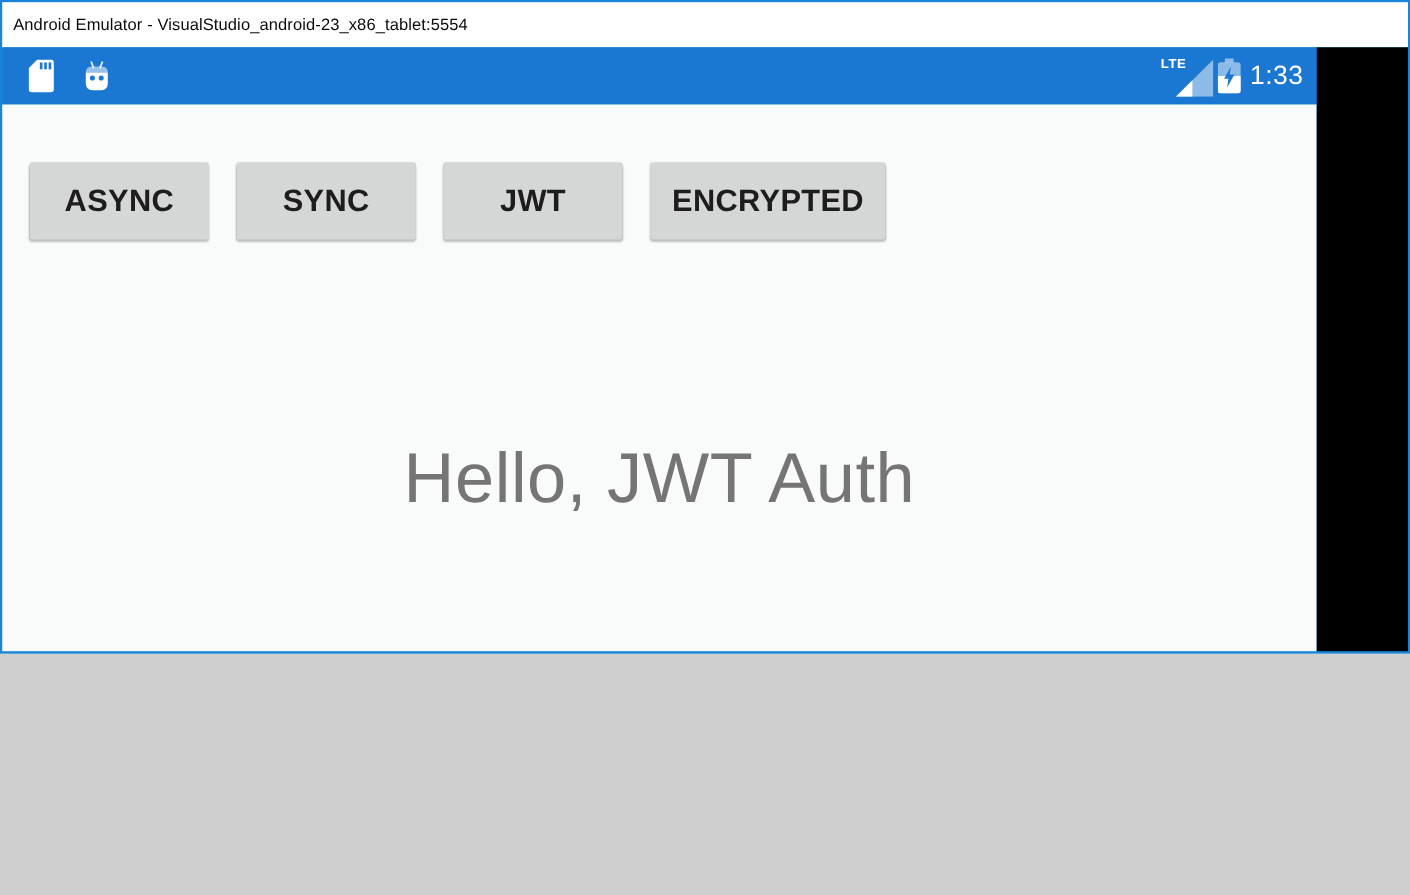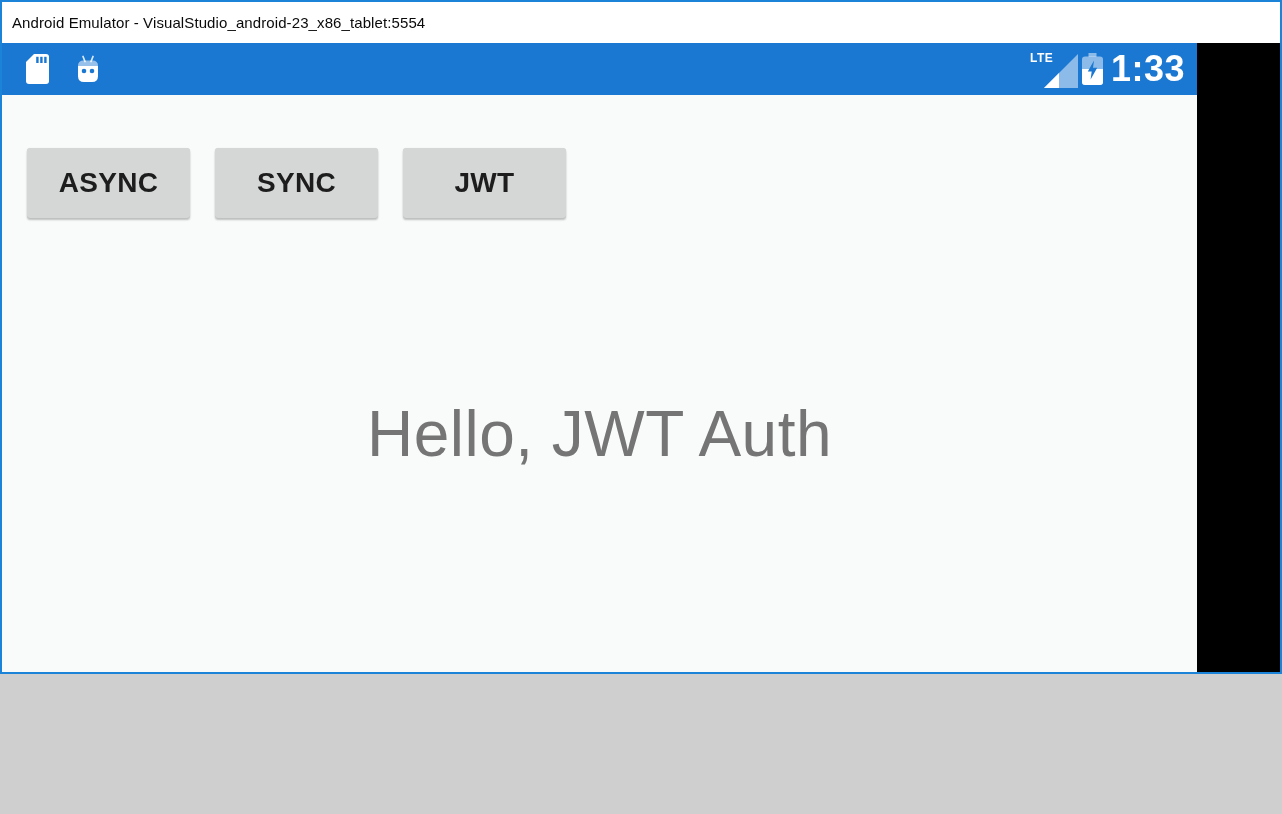--- a/index.html
+++ b/index.html
@@ -1,20 +1,20 @@
 <!DOCTYPE html>
 <html><head>
 <meta charset="utf-8">
 <style>
   * { margin: 0; padding: 0; box-sizing: border-box; }
   html, body { width: 1282px; height: 814px; background: #cfcfcf; }
   body { font-family: "Liberation Sans", sans-serif; }
 
   .window {
-    width: 1282px; height: 674px;
+    width: 1282px; height: 594px;
     border: 2px solid #1b83d8;
     display: flex; flex-direction: column;
     background: #0ea5e9;
   }
 
   
   .title-bar {
     height: 41px; flex: 0 0 41px;
     background: #ffffff;
     display: flex; align-items: center;
@@ -43,21 +43,21 @@
   .icon-box { display: flex; align-items: center; justify-content: center; }
 
   .signal-wrap { position: relative; width: 48px; height: 37px; }
   .signal-wrap .lte-label {
     position: absolute; top: 0; left: 0;
     color: #ffffff; font-size: 12px; font-weight: bold; letter-spacing: 0.5px;
   }
   .signal-wrap svg { position: absolute; right: 0; bottom: 0; }
 
   .clock {
-    color: #ffffff; font-size: 36px; font-weight: 700;
+    color: #ffffff; font-size: 24px; font-weight: 400;
     letter-spacing: 0.5px; margin-left: 4px;
   }
 
   
   .app {
     flex: 1 1 auto;
     background: #f9fafa;
     overflow: hidden;
   }
   .button-row {
@@ -142,20 +142,21 @@
 
           <span class="clock">1:33</span>
         </div>
       </div>
 
       <div class="app">
         <div class="button-row">
           <button class="app-btn">ASYNC</button>
           <button class="app-btn">SYNC</button>
           <button class="app-btn">JWT</button>
+          <button class="app-btn">ENCRYPTED</button>
         </div>
         <div class="message">Hello, JWT Auth</div>
       </div>
 
     </div>
 
     <div class="letterbox"></div>
 
   </div>
 </div>

